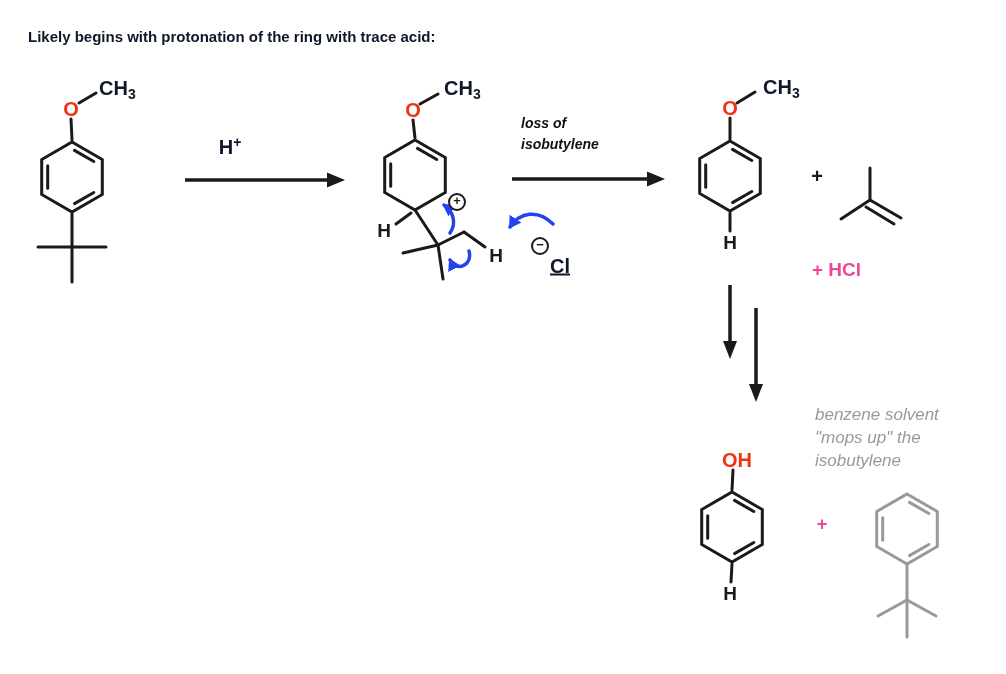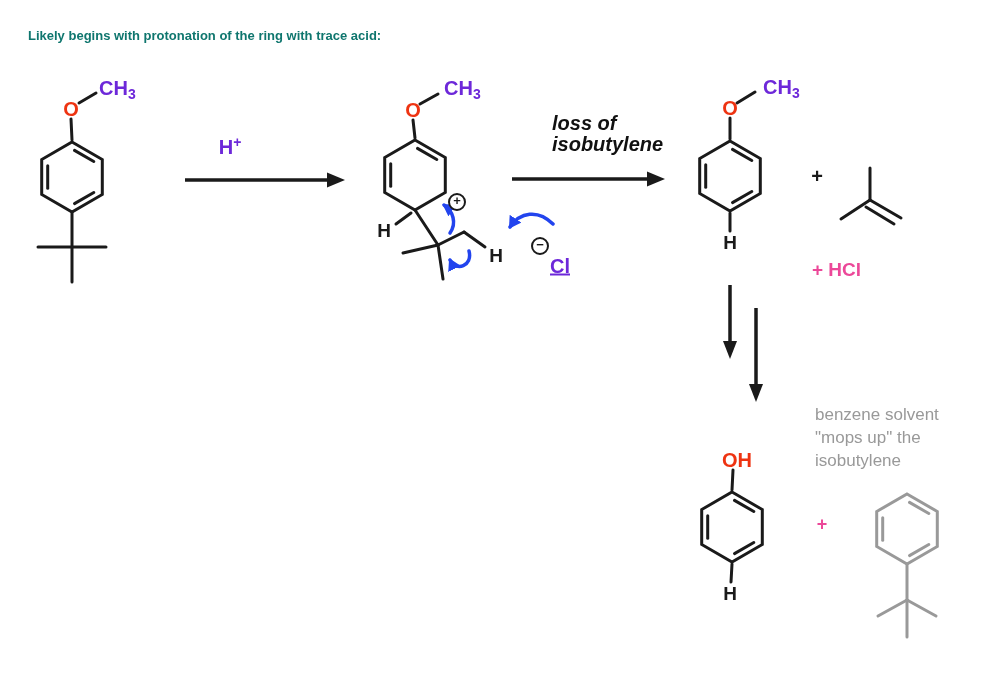--- a/index.html
+++ b/index.html
@@ -1,33 +1,33 @@
 <!DOCTYPE html>
 <html><head>
 <meta charset="utf-8">
 <style>
   html,body{margin:0;padding:0;background:#fff;}
   .canvas{position:relative;width:1006px;height:674px;background:#ffffff;overflow:hidden;
           font-family:"Liberation Sans", sans-serif;color:#1a1a1a;}
   .scheme-svg{position:absolute;left:0;top:0;}
   .lbl{position:absolute;white-space:nowrap;}
   .center{transform:translate(-50%,-50%);}
-  .title{font-weight:bold;font-size:13px;color:#0f766e;}
-  .atom{font-weight:bold;font-size:20px;color:#6d28d9;}
+  .title{font-weight:bold;font-size:15px;color:#0f172a;}
+  .atom{font-weight:bold;font-size:20px;color:#0f172a;}
   .red{color:#ee3311;}
   .gray{color:#ec4899;}
   .sub{font-size:14px;vertical-align:-4px;}
   .sup{font-size:14px;vertical-align:7px;}
   .hlab{font-weight:bold;font-size:19px;}
   .plus{font-weight:bold;font-size:20px;}
   .charge{position:absolute;width:18px;height:18px;border:2px solid #1a1a1a;border-radius:50%;
           box-sizing:border-box;text-align:center;font-weight:bold;font-size:13px;line-height:12px;
           transform:translate(-50%,-50%);background:#fff;}
-  .stepnote{font-weight:bold;font-style:italic;font-size:20px;line-height:21px;color:#111;margin-left:31px;}
-  .graynote{font-size:17px;line-height:23px;color:#999999;}
+  .stepnote{font-weight:bold;font-style:italic;font-size:14px;line-height:21px;color:#111;}
+  .graynote{font-style:italic;font-size:17px;line-height:23px;color:#999999;}
   .stepnote span,.graynote span{display:block;}
 </style>
 </head>
 <body>
 
 <div class="canvas">
 
   <svg class="scheme-svg" width="1006" height="674" viewBox="0 0 1006 674">
     <defs>
       <g id="hexring" fill="none" stroke-width="3" stroke-linecap="round">

